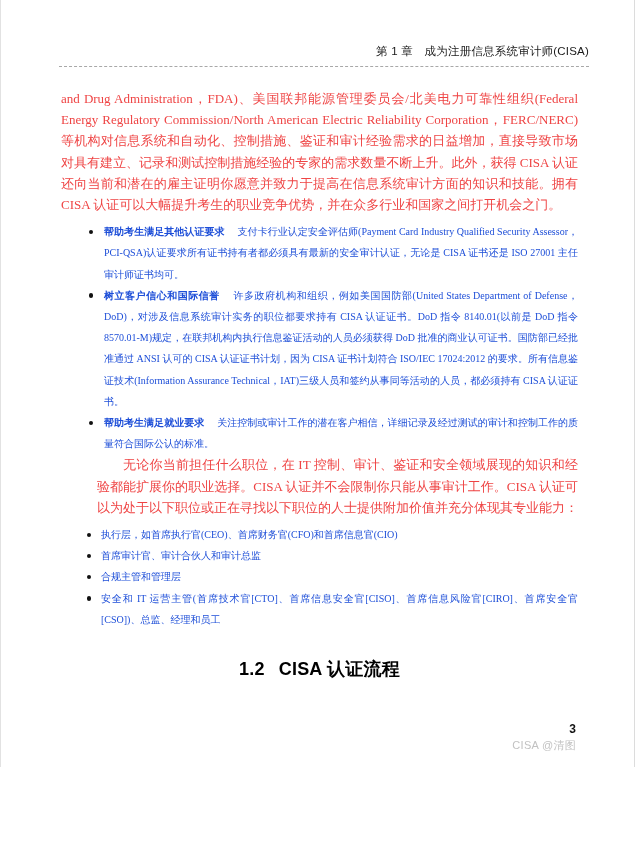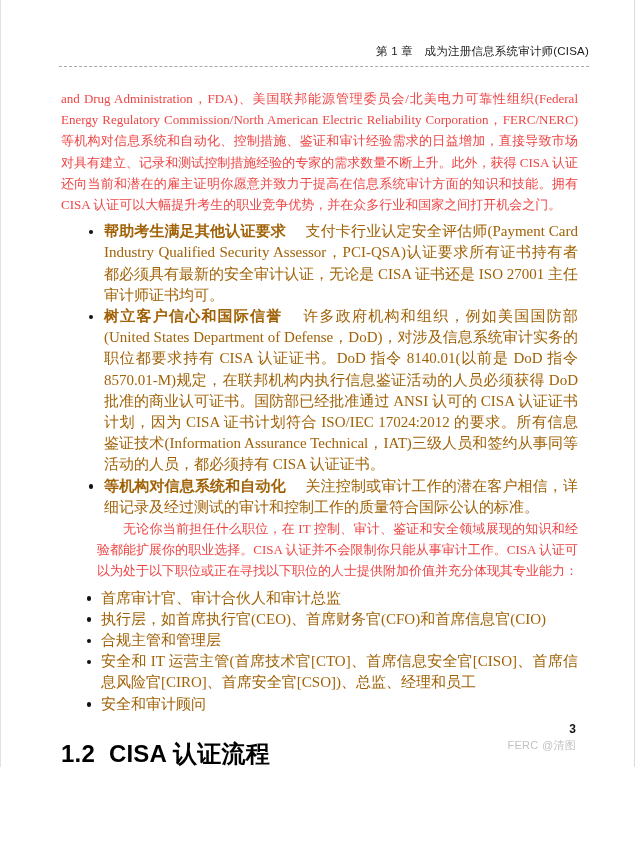--- a/index.html
+++ b/index.html
@@ -73,25 +73,25 @@
 
   
   ul.bullets {
     list-style: none;
     margin: 0;
     padding: 0;
   }
   ul.bullets > li {
     position: relative;
     padding-left: 43px;
-    font-size: 15px;
+    font-size: 10px;
     line-height: 21.2px;
     text-align: justify;
     text-justify: inter-ideograph;
-    color: #a16207;
+    color: #1d4ed8;
   }
   ul.bullets > li::before {
     content: "";
     position: absolute;
     left: 28px;
     top: 8.5px;
     width: 4.4px;
     height: 4.4px;
     border-radius: 50%;
     background: #111111;
@@ -108,25 +108,26 @@
   }
   .gap {
     display: inline-block;
     width: 1.3em;
   }
 
   
   h2.section-heading {
     margin: 0;
     font-family: "Liberation Sans", "DejaVu Sans", sans-serif;
-    font-size: 24px;
+    font-size: 18px;
     font-weight: bold;
     color: #000000;
     letter-spacing: 0.2px;
     line-height: 26px;
+    text-align: center;
   }
   .sec-num {
     margin-right: 14px;
   }
 
   
   .sp-6  { height: 6px; }
   .sp-14 { height: 14px; }
   .sp-26 { height: 26px; }
 
@@ -172,55 +173,52 @@
     <div class="sp-6"></div>
 
     <ul class="bullets">
       <li>
         <span class="lead">帮助考生满足其他认证要求</span><span class="gap"></span><span>支付卡行业认定安全评估师(Payment Card Industry Qualified Security Assessor，PCI-QSA)认证要求所有证书持有者都必须具有最新的安全审计认证，无论是 CISA 证书还是 ISO 27001 主任审计师证书均可。</span>
       </li>
       <li>
         <span class="lead">树立客户信心和国际信誉</span><span class="gap"></span><span>许多政府机构和组织，例如美国国防部(United States Department of Defense，DoD)，对涉及信息系统审计实务的职位都要求持有 CISA 认证证书。DoD 指令 8140.01(以前是 DoD 指令 8570.01-M)规定，在联邦机构内执行信息鉴证活动的人员必须获得 DoD 批准的商业认可证书。国防部已经批准通过 ANSI 认可的 CISA 认证证书计划，因为 CISA 证书计划符合 ISO/IEC 17024:2012 的要求。所有信息鉴证技术(Information Assurance Technical，IAT)三级人员和签约从事同等活动的人员，都必须持有 CISA 认证证书。</span>
       </li>
       <li>
-        <span class="lead">等机构对信息系统和自动化</span><span class="gap"></span><span>关注控制或审计工作的潜在客户相信，详细记录及经过测试的审计和控制工作的质量符合国际公认的标准。</span>
+        <span class="lead">帮助考生满足就业要求</span><span class="gap"></span><span>关注控制或审计工作的潜在客户相信，详细记录及经过测试的审计和控制工作的质量符合国际公认的标准。</span>
       </li>
     </ul>
 
     <p class="para indent">无论你当前担任什么职位，在 IT 控制、审计、鉴证和安全领域展现的知识和经验都能扩展你的职业选择。CISA 认证并不会限制你只能从事审计工作。CISA 认证可以为处于以下职位或正在寻找以下职位的人士提供附加价值并充分体现其专业能力：</p>
 
     <div class="sp-6"></div>
 
     <ul class="bullets tight">
       <li>
+        <span>执行层，如首席执行官(CEO)、首席财务官(CFO)和首席信息官(CIO)</span>
+      </li>
+      <li>
         <span>首席审计官、审计合伙人和审计总监</span>
       </li>
       <li>
-        <span>执行层，如首席执行官(CEO)、首席财务官(CFO)和首席信息官(CIO)</span>
-      </li>
-      <li>
         <span>合规主管和管理层</span>
       </li>
       <li>
         <span>安全和 IT 运营主管(首席技术官[CTO]、首席信息安全官[CISO]、首席信息风险官[CIRO]、首席安全官[CSO])、总监、经理和员工</span>
-      </li>
-      <li>
-        <span>安全和审计顾问</span>
       </li>
     </ul>
 
     <div class="sp-26"></div>
 
     <h2 class="section-heading">
       <span class="sec-num">1.2</span><span>CISA 认证流程</span>
     </h2>
 
     <div class="sp-14"></div>
 
 
   </div>
 
   <div class="footer">
     <div class="page-number">3</div>
-    <div class="watermark">FERC @清图</div>
+    <div class="watermark">CISA @清图</div>
   </div>
 
 </div>
 
 </body></html>

